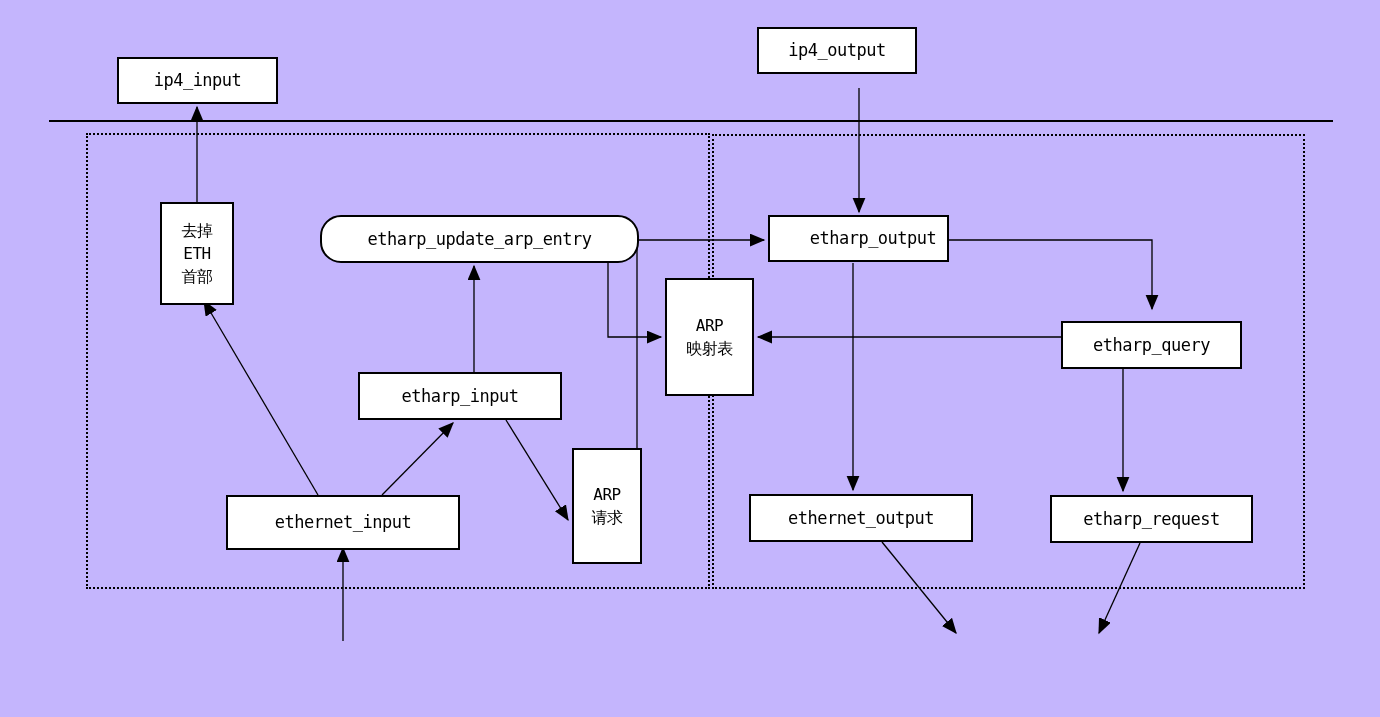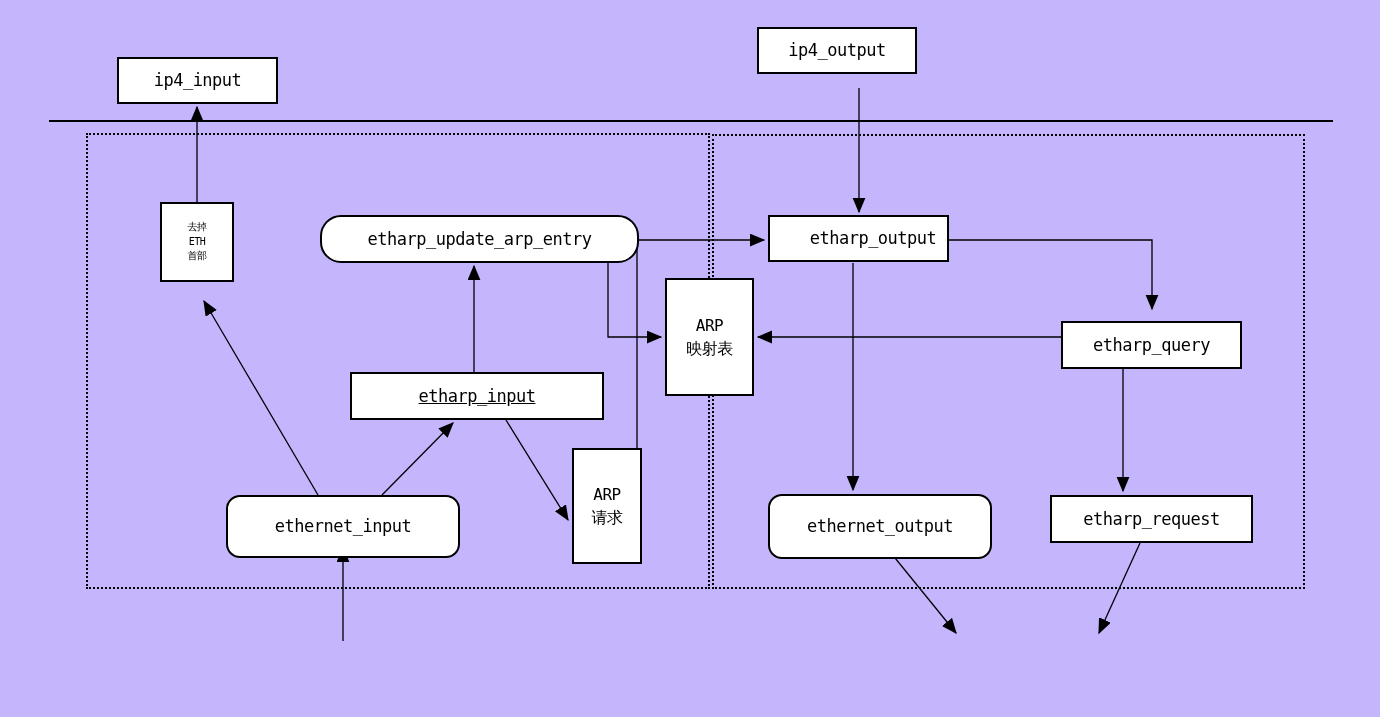--- a/index.html
+++ b/index.html
@@ -31,29 +31,29 @@
     display:flex;align-items:center;justify-content:center;
     font-size:17px;color:#000;
     z-index:3;
     white-space:pre-line;
     text-align:center;
     line-height:1.45;
     letter-spacing:-0.5px;
   }
   .n-ip4-input        {left:117px;top:57px; width:161px;height:47px;}
   .n-ip4-output       {left:757px;top:27px; width:160px;height:47px;}
-  .n-remove-eth       {left:160px;top:202px;width:74px; height:80px; font-size:10px;}
+  .n-remove-eth       {left:160px;top:202px;width:74px; height:103px; font-size:16px;}
   .n-update-entry     {left:320px;top:215px;width:319px;height:48px;border-radius:21px;}
   .n-etharp-output    {left:768px;top:215px;width:181px;height:47px;padding-left:29px;}
   .n-arp-table        {left:665px;top:278px;width:89px; height:118px;font-size:16px;}
   .n-etharp-query     {left:1061px;top:313px;width:181px;height:48px;margin-top:8px;}
-  .n-etharp-input     {left:350px;top:372px;width:254px;height:48px;text-decoration:underline;}
+  .n-etharp-input     {left:358px;top:372px;width:204px;height:48px;}
   .n-arp-request      {left:572px;top:448px;width:70px; height:116px;font-size:16px;}
-  .n-ethernet-input   {left:226px;top:495px;width:234px;height:63px;border-radius:14px;}
-  .n-ethernet-output  {left:768px;top:494px;width:224px;height:65px;border-radius:14px;}
+  .n-ethernet-input   {left:226px;top:495px;width:234px;height:55px;}
+  .n-ethernet-output  {left:749px;top:494px;width:224px;height:48px;}
   .n-etharp-request   {left:1050px;top:495px;width:203px;height:48px;}
   .n-tcpip-input      {left:227px;top:641px;width:233px;height:47px;}
   .n-ethif-linkoutput {left:897px;top:637px;width:272px;height:49px;}
 </style>
 </head>
 <body>
 
 <div class="canvas">
 
   <div class="hline"></div>

